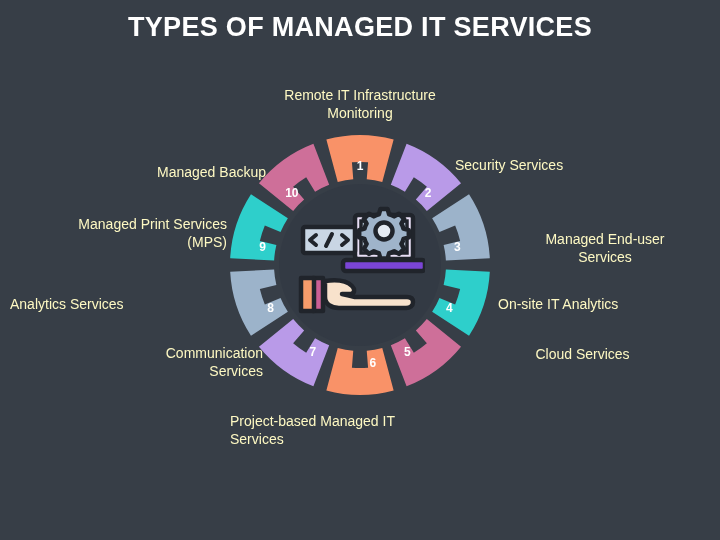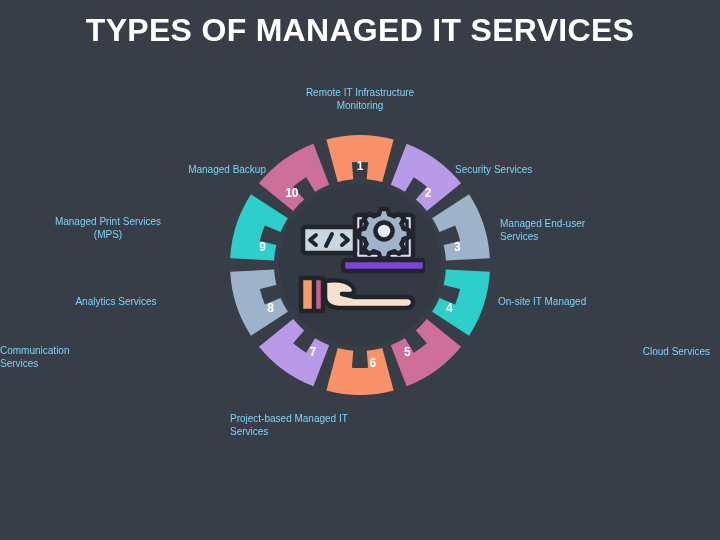--- a/index.html
+++ b/index.html
@@ -14,21 +14,21 @@
     overflow: hidden;
     position: relative;
   }
   #page-title {
     position: absolute;
     top: 12px;
     left: 0;
     width: 720px;
     text-align: center;
     color: #ffffff;
-    font-size: 32px;
+    font-size: 27px;
     font-weight: bold;
     letter-spacing: 0.3px;
   }
   #wheel {
     position: absolute;
     left: 225px;
     top: 130px;
     width: 270px;
     height: 270px;
   }
@@ -40,22 +40,22 @@
     color: #ffffff;
     font-size: 12px;
     font-weight: bold;
     text-align: center;
     transform: translate(-50%, -50%);
     pointer-events: none;
     line-height: 1;
   }
   .label {
     position: absolute;
-    color: #7dd3fc;
-    font-size: 10px;
+    color: #fef9c3;
+    font-size: 14px;
     line-height: 1.32;
     white-space: pre-line;
   }
   .label.right { text-align: left; }
   .label.left  { text-align: right; }
   .label.center{ text-align: center; }
   #center-icon {
     position: absolute;
     left: 295px;
     top: 205px;
@@ -94,31 +94,31 @@
     <div class="seg-number" style="left: 407.239px; top: 352.003px;">5</div>
     <div class="seg-number" style="left: 372.922px; top: 363.153px;">6</div>
     <div class="seg-number" style="left: 312.761px; top: 352.003px;">7</div>
     <div class="seg-number" style="left: 270.644px; top: 307.621px;">8</div>
     <div class="seg-number" style="left: 262.658px; top: 246.959px;">9</div>
     <div class="seg-number" style="left: 291.853px; top: 193.188px; text-align: right;">10</div>
   </div>
 <div id="labels-layer">
     <div class="label center" style="left: 230px; top: 86px; width: 260px; text-align: center;">Remote IT Infrastructure
 Monitoring</div>
-    <div class="label right" style="left: 455px; top: 163px; width: 250px; text-align: left;">Security Services</div>
-    <div class="label right" style="left: 500px; top: 217px; width: 210px; text-align: left;">Managed End-user
+    <div class="label right" style="left: 455px; top: 156px; width: 250px; text-align: left;">Security Services</div>
+    <div class="label right" style="left: 500px; top: 230px; width: 210px; text-align: center;">Managed End-user
 Services</div>
-    <div class="label right" style="left: 498px; top: 295px; width: 215px; text-align: left;">On-site IT Managed</div>
-    <div class="label right" style="left: 455px; top: 345px; width: 255px; text-align: right;">Cloud Services</div>
+    <div class="label right" style="left: 498px; top: 295px; width: 215px; text-align: left;">On-site IT Analytics</div>
+    <div class="label right" style="left: 455px; top: 345px; width: 255px; text-align: center;">Cloud Services</div>
     <div class="label center" style="left: 230px; top: 412px; width: 260px; text-align: left;">Project-based Managed IT
 Services</div>
-    <div class="label left" style="left: 0; top: 344px; width: 253px; text-align: left;">Communication
+    <div class="label left" style="left: 10px; top: 344px; width: 253px; text-align: right;">Communication
 Services</div>
-    <div class="label left" style="left: 10px; top: 295px; width: 212px; text-align: center;">Analytics Services</div>
-    <div class="label left" style="left: 2px; top: 215px; width: 212px; text-align: center;">Managed Print Services
+    <div class="label left" style="left: 10px; top: 295px; width: 212px; text-align: left;">Analytics Services</div>
+    <div class="label left" style="left: 15px; top: 215px; width: 212px; text-align: right;">Managed Print Services
 (MPS)</div>
     <div class="label left" style="left: 10px; top: 163px; width: 256px; ">Managed Backup</div>
   </div>
 
 <div id="center-icon">
   <svg width="130" height="120" viewBox="0 0 130 120">
 
     <g stroke="#20242b" stroke-width="4.5" stroke-linejoin="round" fill="none">
       <rect x="60" y="10" width="58" height="44" rx="3" fill="#e8dff6"></rect>
     </g>

